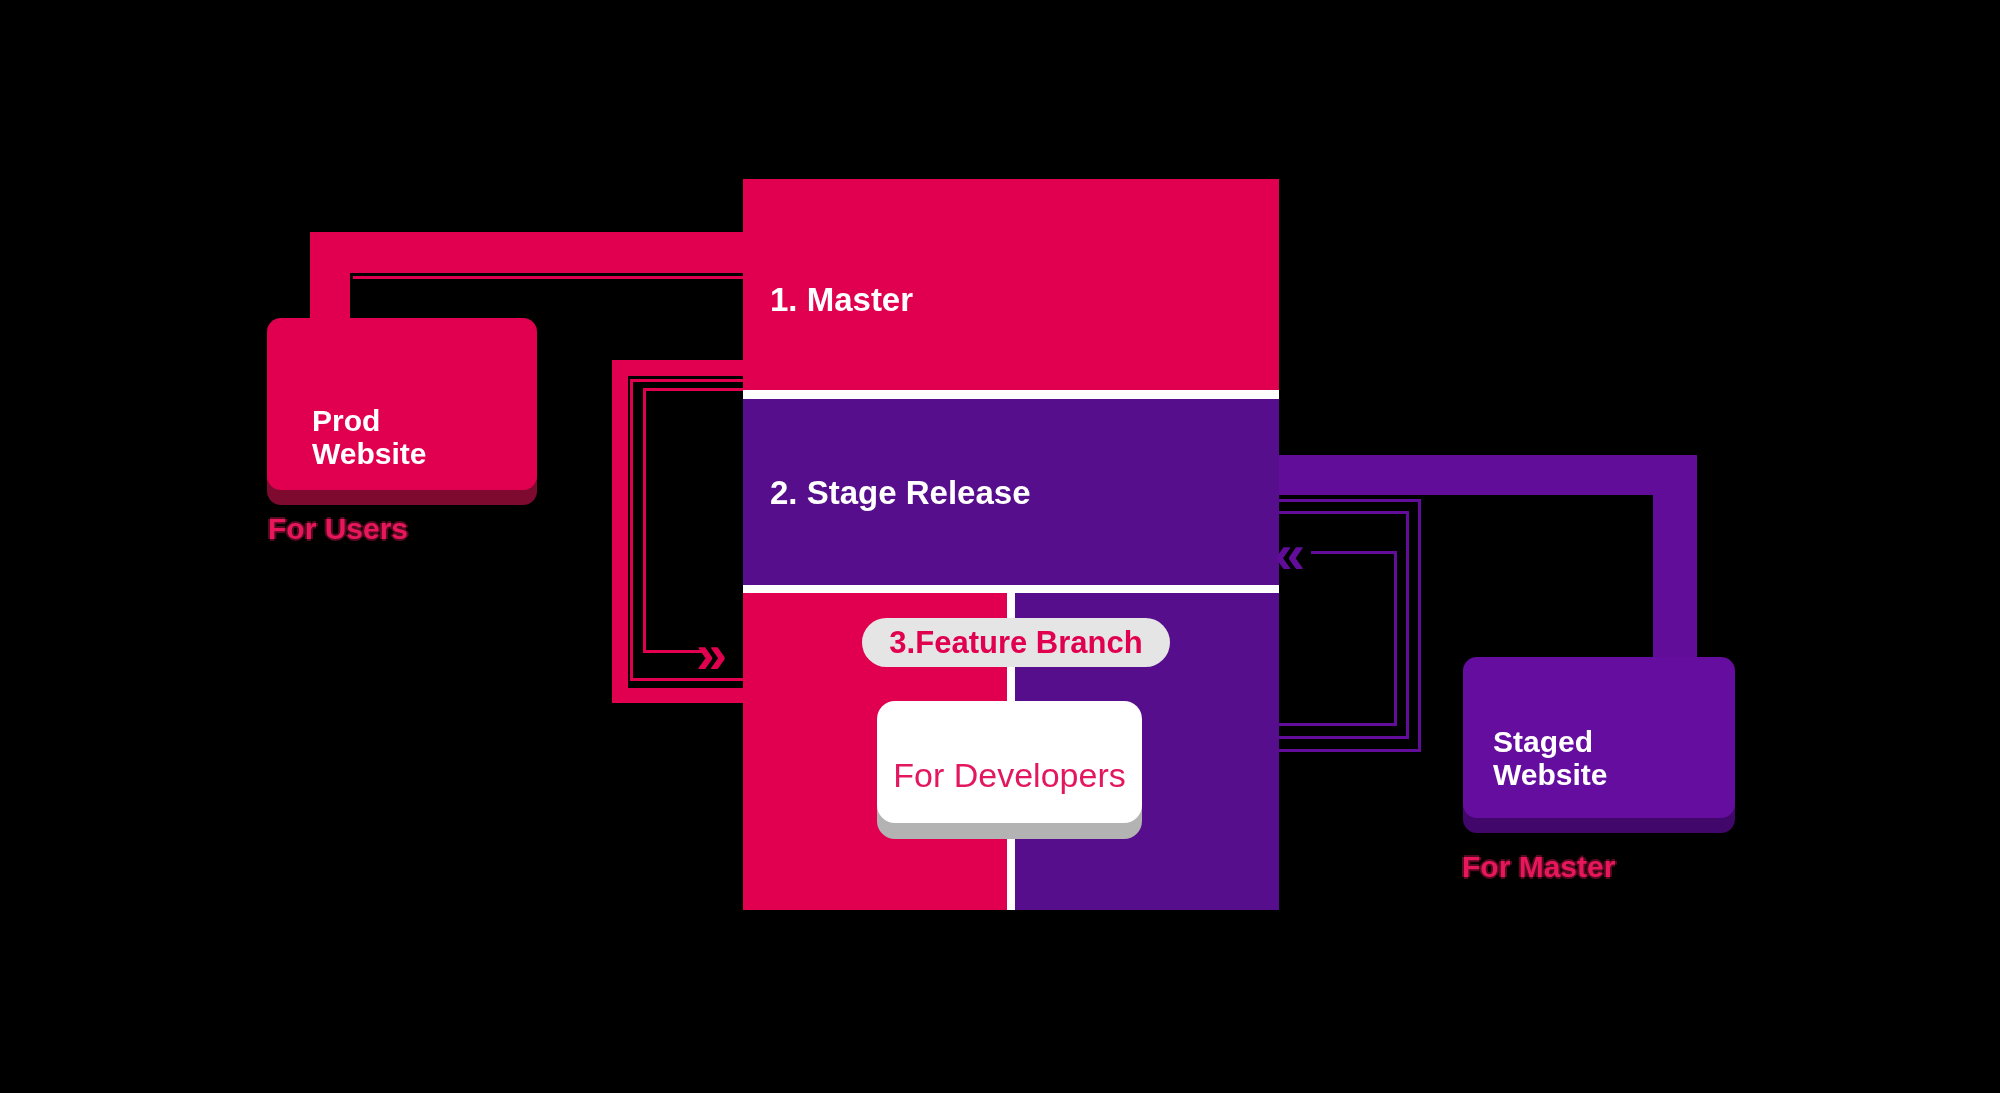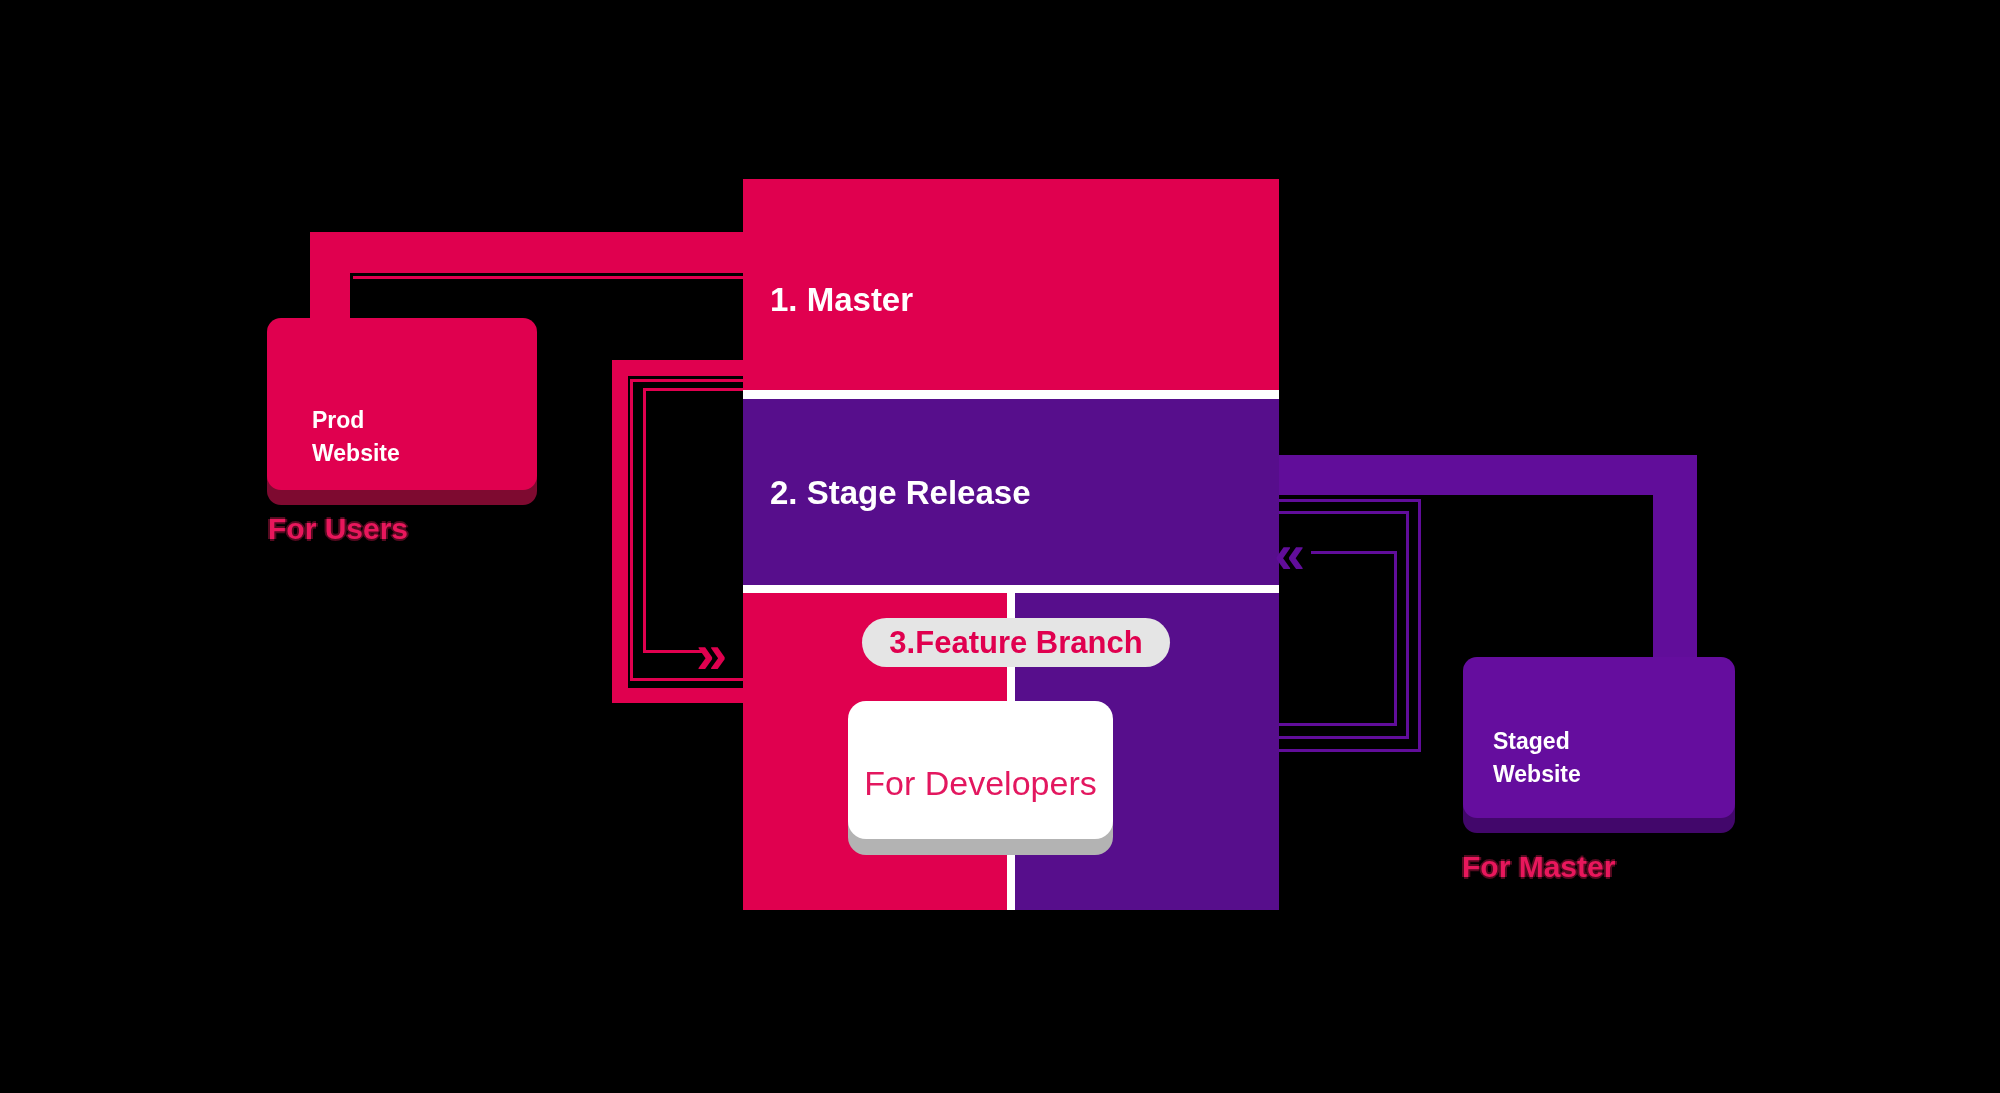--- a/index.html
+++ b/index.html
@@ -23,35 +23,35 @@
   .lbl-master { left:770px; top:281px; }
   .lbl-stage  { left:770px; top:474px; }
 
   .pill {
     left:862px; top:618px; width:308px; height:49px; background:#e5e5e5;
     border-radius:25px; display:flex; align-items:center; justify-content:center;
   }
   .pill span { color:#E0004F; font-weight:700; font-size:31px; }
 
   .dev-card {
-    left:848px; top:701px; width:265px; height:138px; background:#FFFFFF;
+    left:877px; top:701px; width:265px; height:122px; background:#FFFFFF;
     border-radius:18px; box-shadow:0 16px 0 #B3B3B3;
     display:flex; align-items:center; justify-content:center; padding-top:26px;
   }
   .dev-card span { color:#E3175F; font-size:34px; font-weight:400; white-space:nowrap; }
 
   
   .prod-pipe-h   { left:310px; top:232px; width:433px; height:41px; background:#E0004F; }
   .prod-pipe-v   { left:310px; top:232px; width:40px;  height:88px; background:#E0004F; }
   .prod-echo     { left:353px; top:276px; width:390px; height:3px;  background:#E0004F; }
   .prod-box {
     left:267px; top:318px; width:270px; height:172px; background:#E0004F;
     border-radius:14px; box-shadow:0 15px 0 #7E0A30;
   }
-  .box-title { position:absolute; color:#FFFFFF; font-weight:700; font-size:23px; line-height:33px; }
+  .box-title { position:absolute; color:#FFFFFF; font-weight:700; font-size:30px; line-height:33px; }
   .prod-title   { left:312px;  top:404px; }
   .staged-title { left:1493px; top:725px; }
 
   .caption {
     position:absolute; color:#E8175C; font-weight:700; font-size:30px; white-space:nowrap;
     text-shadow:-2px 0 0 #550A20, 2px 0 0 #550A20, 0 -2px 0 #550A20, 0 2px 0 #550A20;
   }
   .cap-users   { left:268px;  top:512px; }
   .cap-testers { left:1462px; top:850px; }
 

